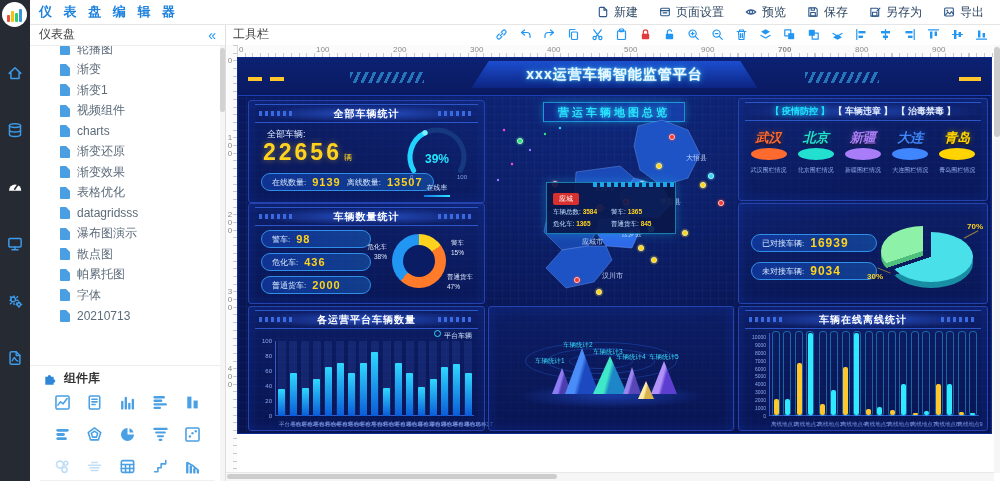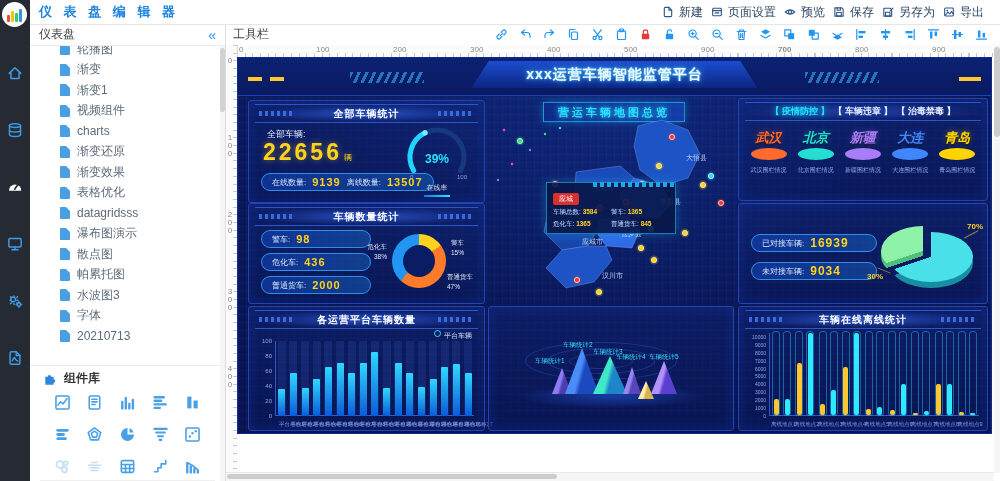--- a/index.html
+++ b/index.html
@@ -11,21 +11,21 @@
   .logo{position:absolute;left:2px;top:2px;width:25px;height:25px;border-radius:50%;background:#fff;
         display:flex;align-items:flex-end;justify-content:center;gap:1px;padding-bottom:5px;box-sizing:border-box}
   .logo i{display:block;width:3px;border-radius:1px}
   .rail-icons{position:absolute;top:44px;left:0;width:30px}
   .ric{width:30px;height:57px;display:flex;align-items:center;justify-content:center;color:#3d9be9;cursor:pointer}
   .ric.active{color:#fff}
   
   .topbar{position:absolute;left:30px;right:0;top:0;height:24px;background:#fff;border-bottom:1px solid #e6e6e6;
           display:flex;align-items:center;z-index:4}
   .app-title{color:#1d82dd;font-weight:bold;font-size:13px;letter-spacing:4px;margin-left:9px}
-  .actions{margin-left:auto;display:flex;gap:8px;margin-right:16px}
+  .actions{margin-left:auto;display:flex;gap:21px;margin-right:16px}
   .action{display:flex;gap:5px;align-items:center;font-size:12px;color:#2f4763;cursor:pointer;white-space:nowrap}
   .action svg{color:#2e5788}
   
   .tree-panel{position:absolute;left:30px;top:24px;width:195px;bottom:0;background:#fff;border-right:1px solid #dedede;z-index:3;overflow:hidden}
   .tree-head{height:21px;border-bottom:1px solid #ececec;display:flex;align-items:center;padding:0 9px;font-size:12px;color:#444}
   .collapse{margin-left:auto;color:#2196f3;font-size:14px;cursor:pointer;line-height:1}
   .tree-list{position:absolute;top:22px;left:0;right:6px;height:316px;overflow:hidden}
   .tree-list .tree-item:first-child{margin-top:-7px}
   .tree-item{display:flex;align-items:center;gap:7px;height:20.5px;padding-left:30px;font-size:12px;color:#5c6b7a;cursor:pointer}
   .doc{width:10px;height:12px;position:relative;background:#4a9ee2;border-radius:1px;flex:none}
@@ -299,24 +299,20 @@
       <div class="tree-item">
         <span class="doc"></span>
         <span>散点图</span>
       </div>
       <div class="tree-item">
         <span class="doc"></span>
         <span>帕累托图</span>
       </div>
       <div class="tree-item">
         <span class="doc"></span>
-        <span>水波图3</span>
-      </div>
-      <div class="tree-item">
-        <span class="doc"></span>
         <span>字体</span>
       </div>
       <div class="tree-item">
         <span class="doc"></span>
         <span>20210713</span>
       </div>
     </div>
   <div class="lib-head">
     <span id="puzzle-ico">
         <svg viewBox="0 0 13 13" width="15" height="15" fill="none" stroke="currentColor" stroke-width="1.2" stroke-linecap="round" stroke-linejoin="round">

